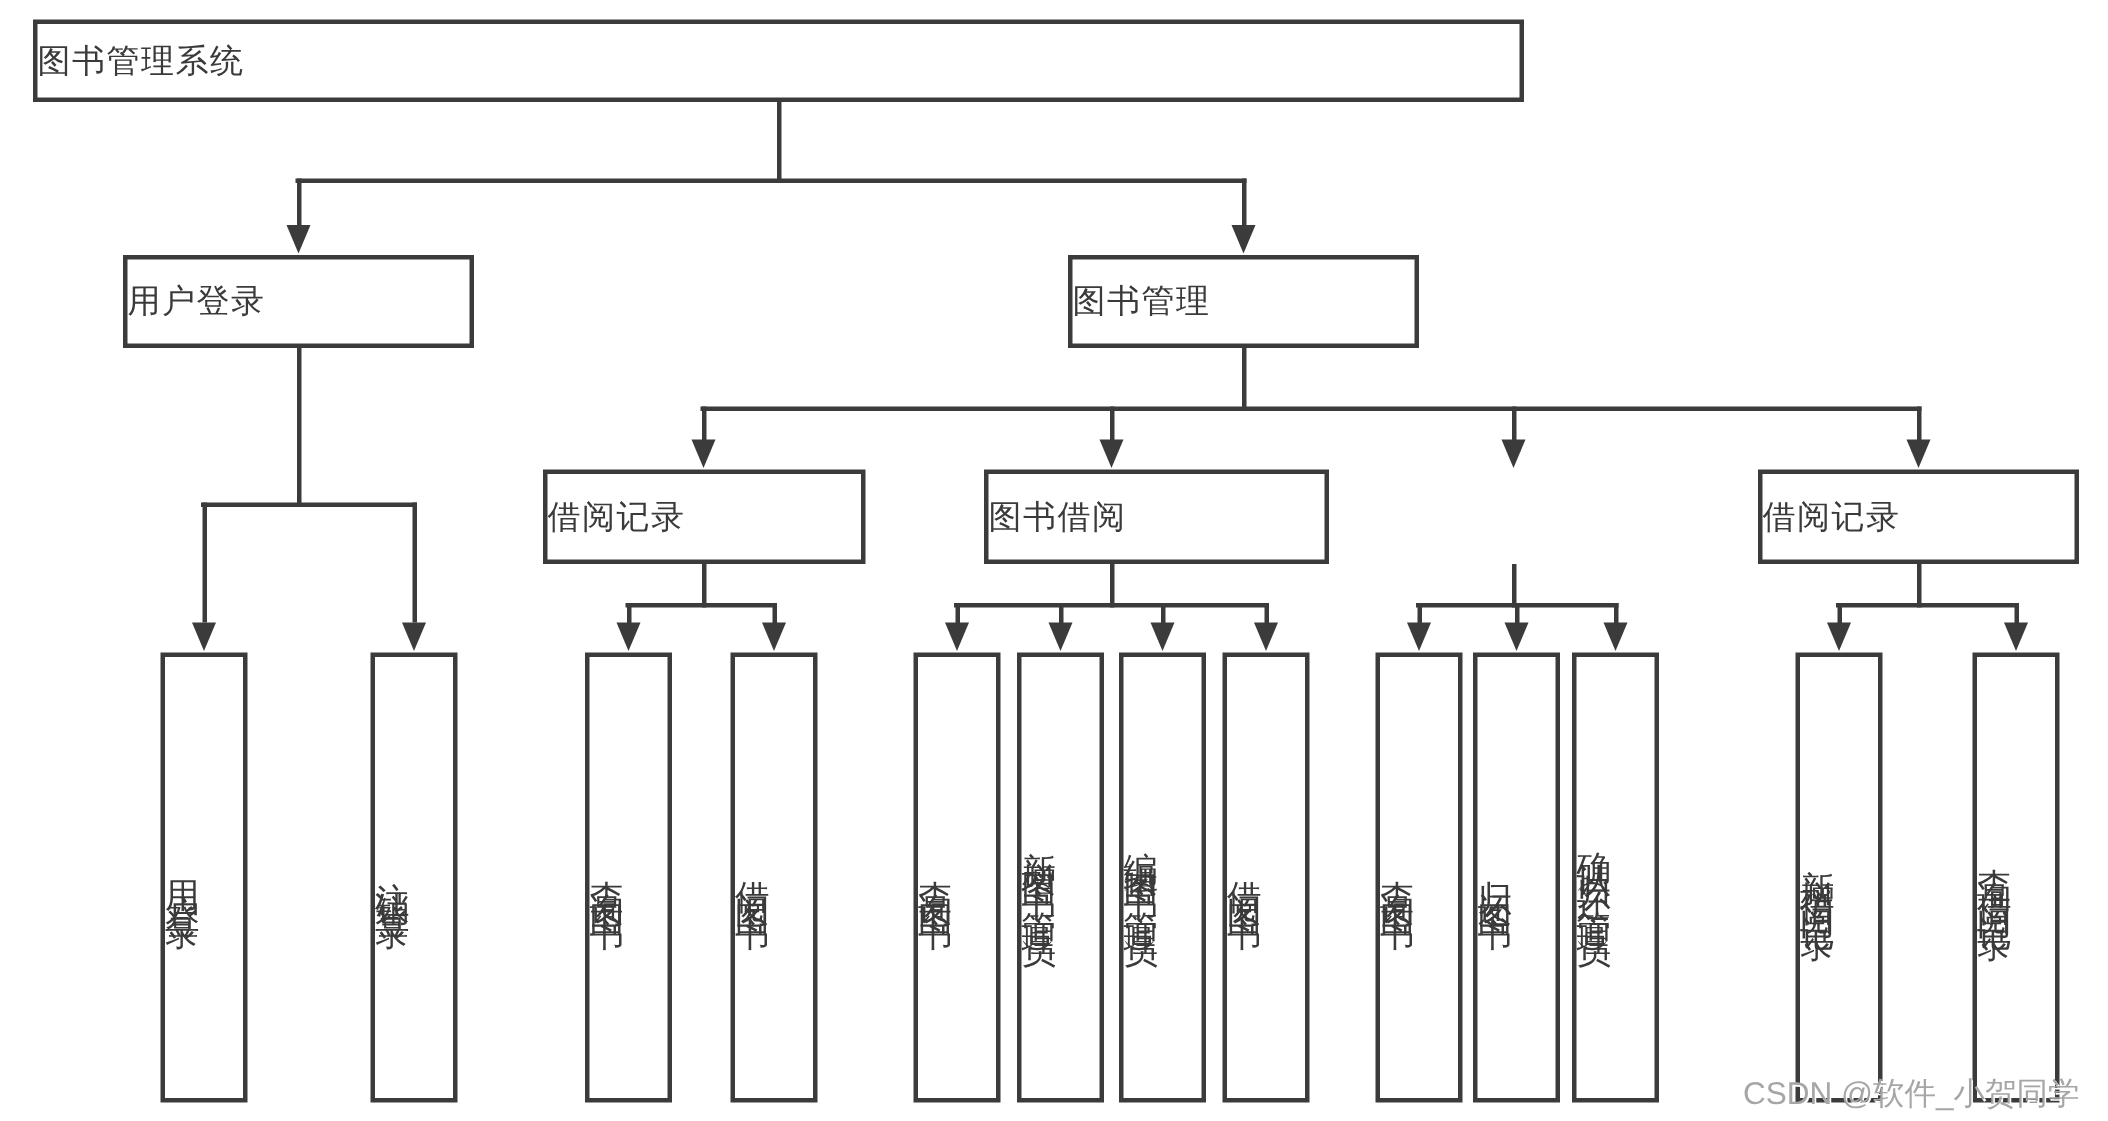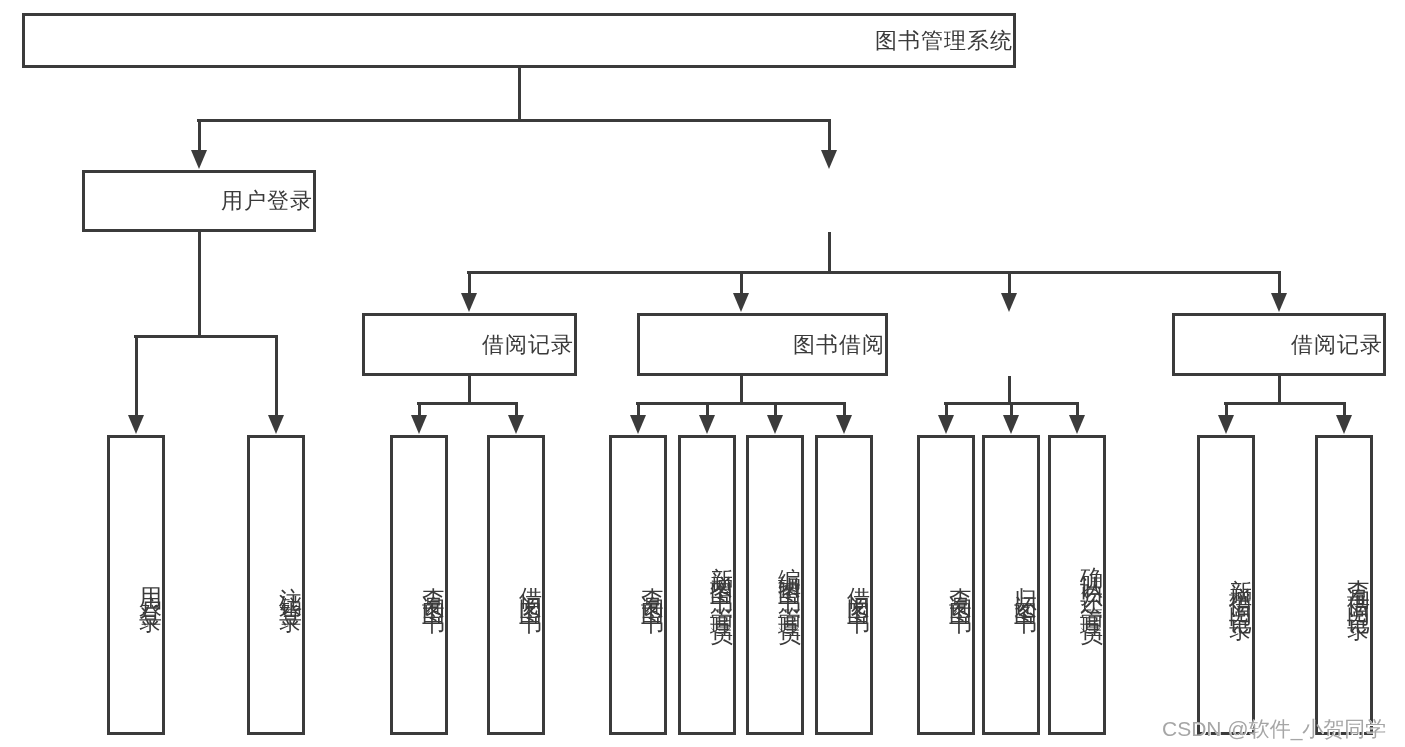--- a/index.html
+++ b/index.html
@@ -18,21 +18,21 @@
     overflow: hidden;
     font-family: "Liberation Sans", sans-serif;
     color: var(--text);
   }
   .box {
     position: absolute;
     border: 3px solid var(--line);
     background: var(--background);
     display: flex;
     align-items: center;
-    justify-content: flex-end;
+    justify-content: flex-start;
   }
   .hbox .lbl {
     font-size: 22px;
     letter-spacing: 1px;
     color: var(--text);
     white-space: nowrap;
   }
   .vbox .lbl {
     writing-mode: vertical-rl;
     text-orientation: mixed;
@@ -70,25 +70,28 @@
 
 <div class="canvas">
 
   <div class="box hbox" style="left:22px;top:13px;width:994px;height:55px">
     <span class="lbl">图书管理系统</span>
   </div>
 
   <div class="box hbox" style="left:82px;top:170px;width:234px;height:62px">
     <span class="lbl">用户登录</span>
   </div>
+  <div class="box hbox" style="left:712px;top:170px;width:234px;height:62px">
+    <span class="lbl">图书管理</span>
+  </div>
 
   <div class="box hbox" style="left:362px;top:313px;width:215px;height:63px">
     <span class="lbl">借阅记录</span>
   </div>
-  <div class="box hbox" style="left:637px;top:313px;width:251px;height:63px">
+  <div class="box hbox" style="left:656px;top:313px;width:230px;height:63px">
     <span class="lbl">图书借阅</span>
   </div>
   <div class="box hbox" style="left:1172px;top:313px;width:214px;height:63px">
     <span class="lbl">借阅记录</span>
   </div>
 
   <div class="box vbox" style="left:107px;top:435px;width:58px;height:300px">
     <span class="lbl">用户登录</span>
   </div>
   <div class="box vbox" style="left:247px;top:435px;width:58px;height:300px">

